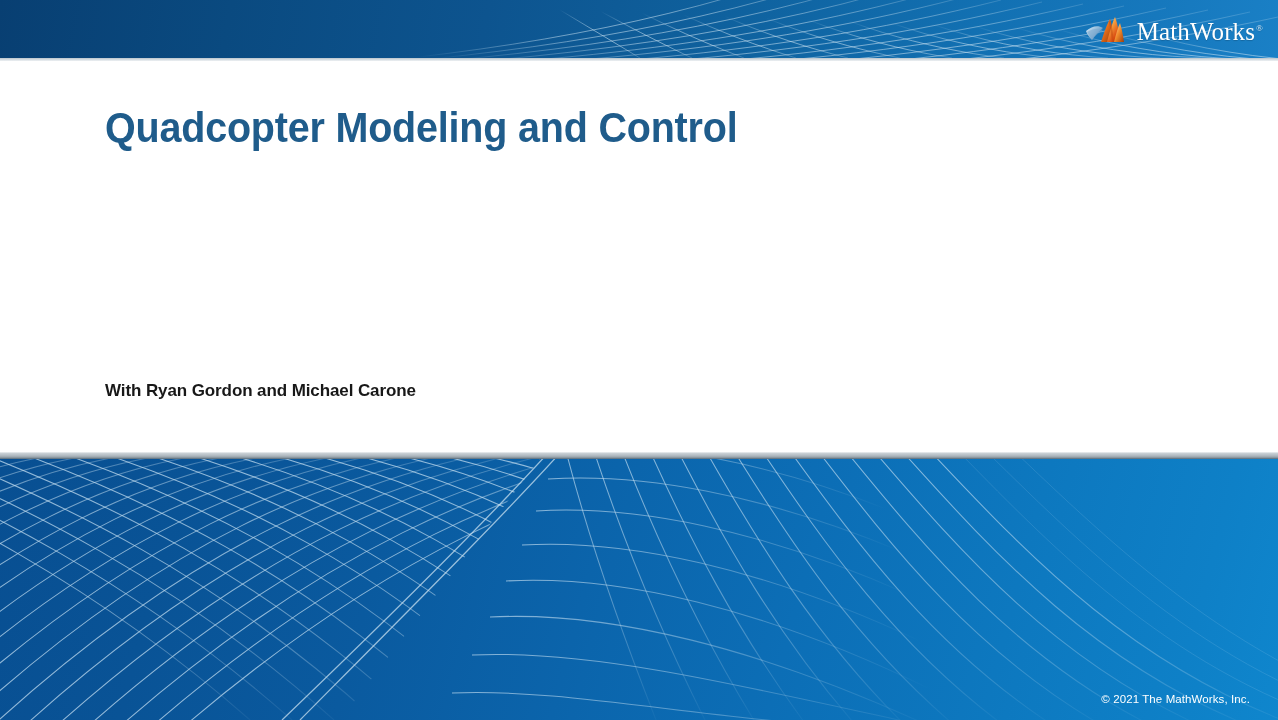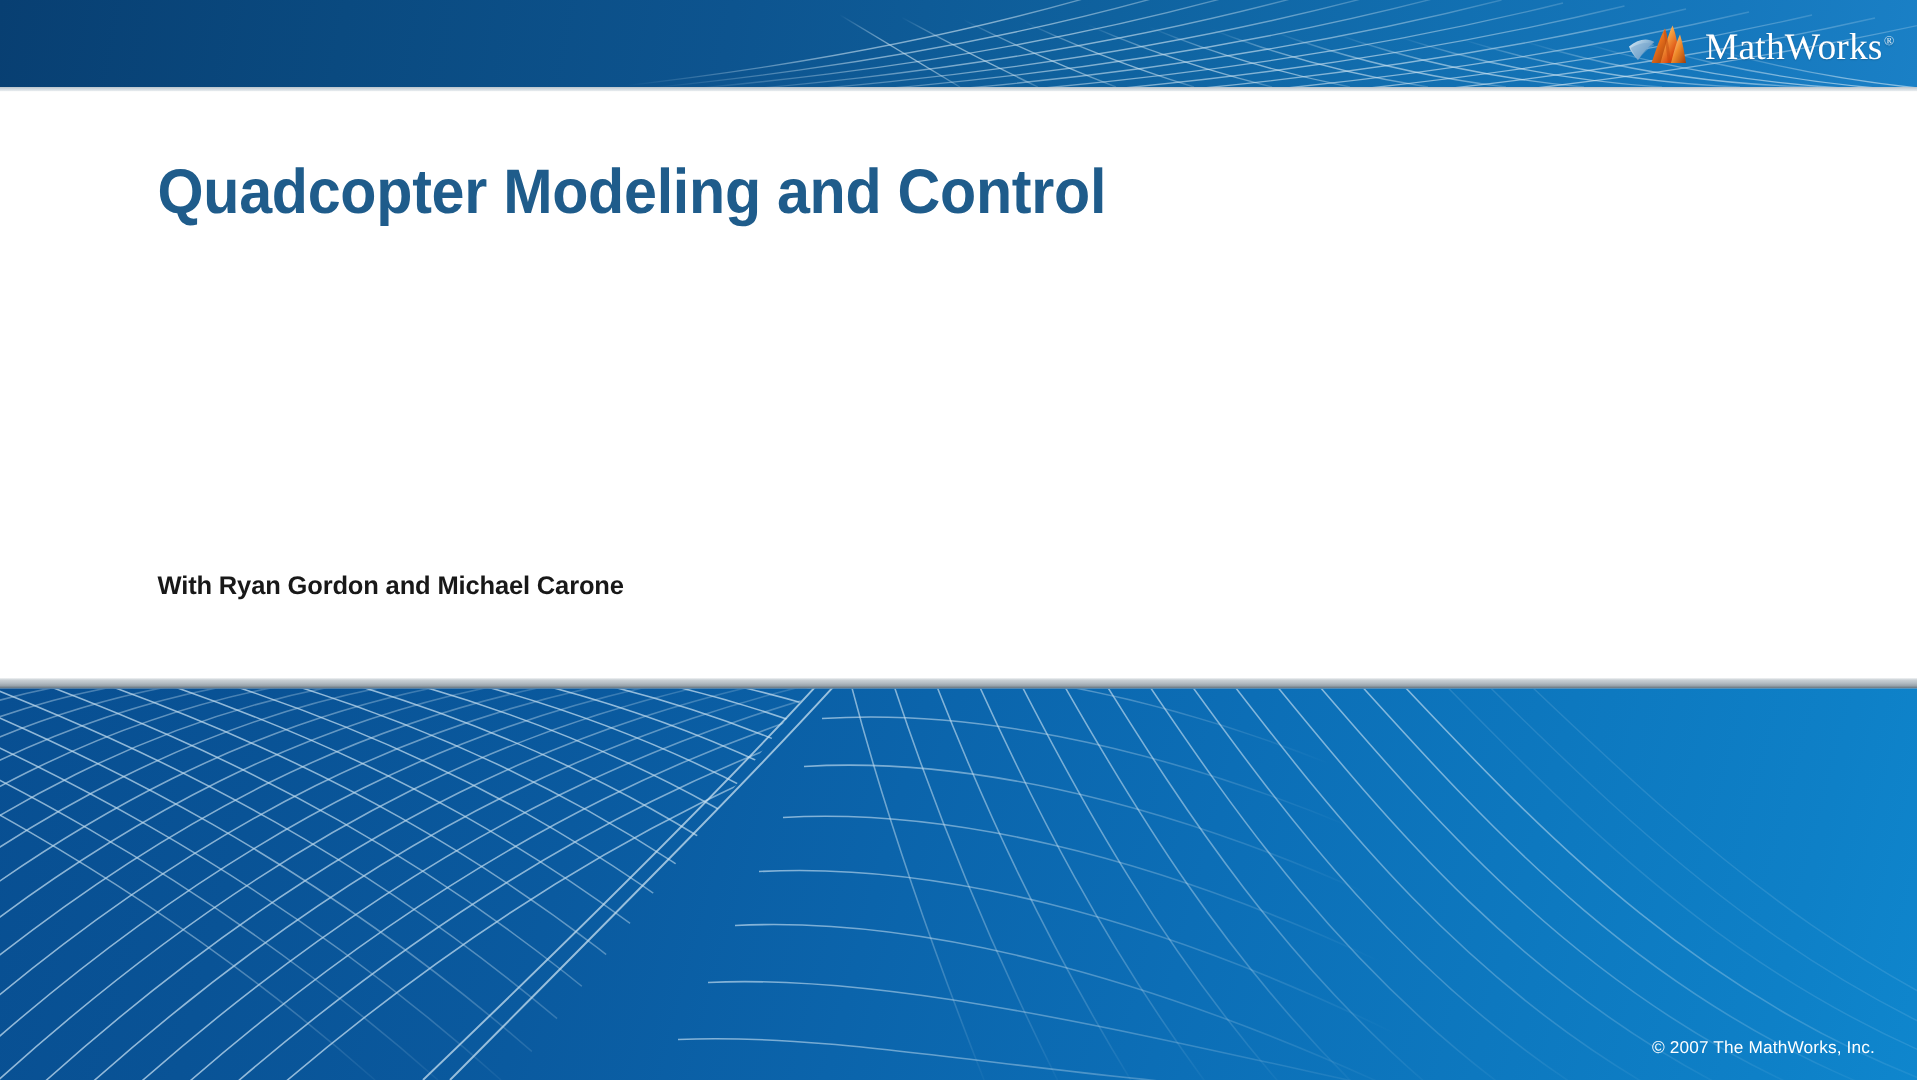--- a/index.html
+++ b/index.html
@@ -361,16 +361,16 @@
         </g>
 
         <g clip-path="url(#rightPanel)" fill="none" stroke="#d4e8f5" stroke-opacity="0.13" stroke-width="1">
           <path d="M958,-8 C1062,98 1176,216 1360,271"></path>
           <path d="M986,-8 C1096,100 1216,220 1410,271"></path>
           <path d="M1014,-8 C1130,102 1256,224 1460,271"></path>
         </g>
 
       </g>
     </svg>
-    <div class="copyright">© 2007 The MathWorks, Inc.</div>
+    <div class="copyright">© 2021 The MathWorks, Inc.</div>
   </div>
 
 </div>
 
 </body></html>

